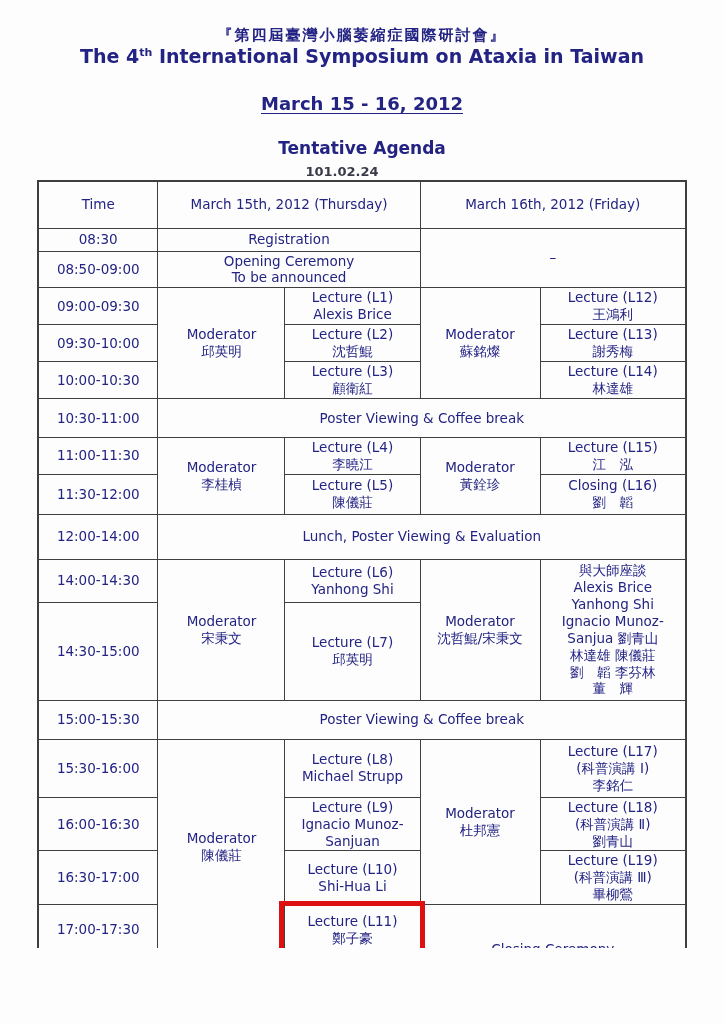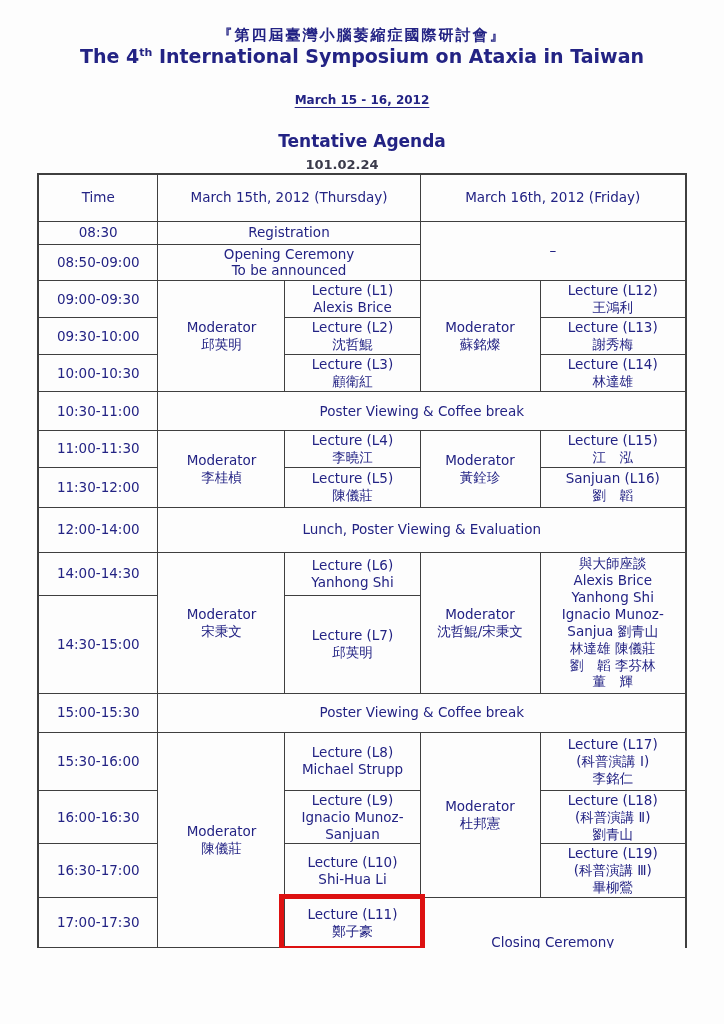--- a/index.html
+++ b/index.html
@@ -14,21 +14,21 @@
     width:724px;height:1024px;
     background:#fdfdfd;
     font-family:"DejaVu Sans","Liberation Sans",sans-serif;
     color:var(--ink);
   }
   .page{width:724px;height:948px;padding-top:26px;position:relative;overflow:hidden;}
 
   .title-zh{text-align:center;font-size:15px;font-weight:bold;letter-spacing:2px;}
   .title-en{text-align:center;font-size:19px;font-weight:bold;margin-top:0;}
   .title-en sup{font-size:11px;}
-  .date-range{text-align:center;font-size:12px;font-weight:bold;margin-top:26px;
+  .date-range{text-align:center;font-size:18px;font-weight:bold;margin-top:26px;
     text-decoration:underline;text-underline-offset:3px;}
   .agenda-title{text-align:center;font-size:17px;font-weight:bold;margin-top:24px;}
   .version{color:var(--muted);text-align:center;font-size:13px;font-weight:bold;
     margin:6px 40px 1px 0;}
 
   table.agenda{
     border-collapse:collapse;
     table-layout:fixed;
     margin:0 auto;
     width:648px;
@@ -130,21 +130,21 @@
 李曉江</td>
         <td rowspan="2">Moderator
 黃銓珍</td>
         <td>Lecture (L15)
 江　泓</td>
       </tr>
       <tr style="height:40px">
         <td class="time">11:30-12:00</td>
         <td>Lecture (L5)
 陳儀莊</td>
-        <td>Sanjuan (L16)
+        <td>Closing (L16)
 劉　韜</td>
       </tr>
       <tr style="height:45px">
         <td class="time">12:00-14:00</td>
         <td colspan="4">Lunch, Poster Viewing &amp; Evaluation</td>
       </tr>
       <tr style="height:43px">
         <td class="time">14:00-14:30</td>
         <td rowspan="2">Moderator
 宋秉文</td>

